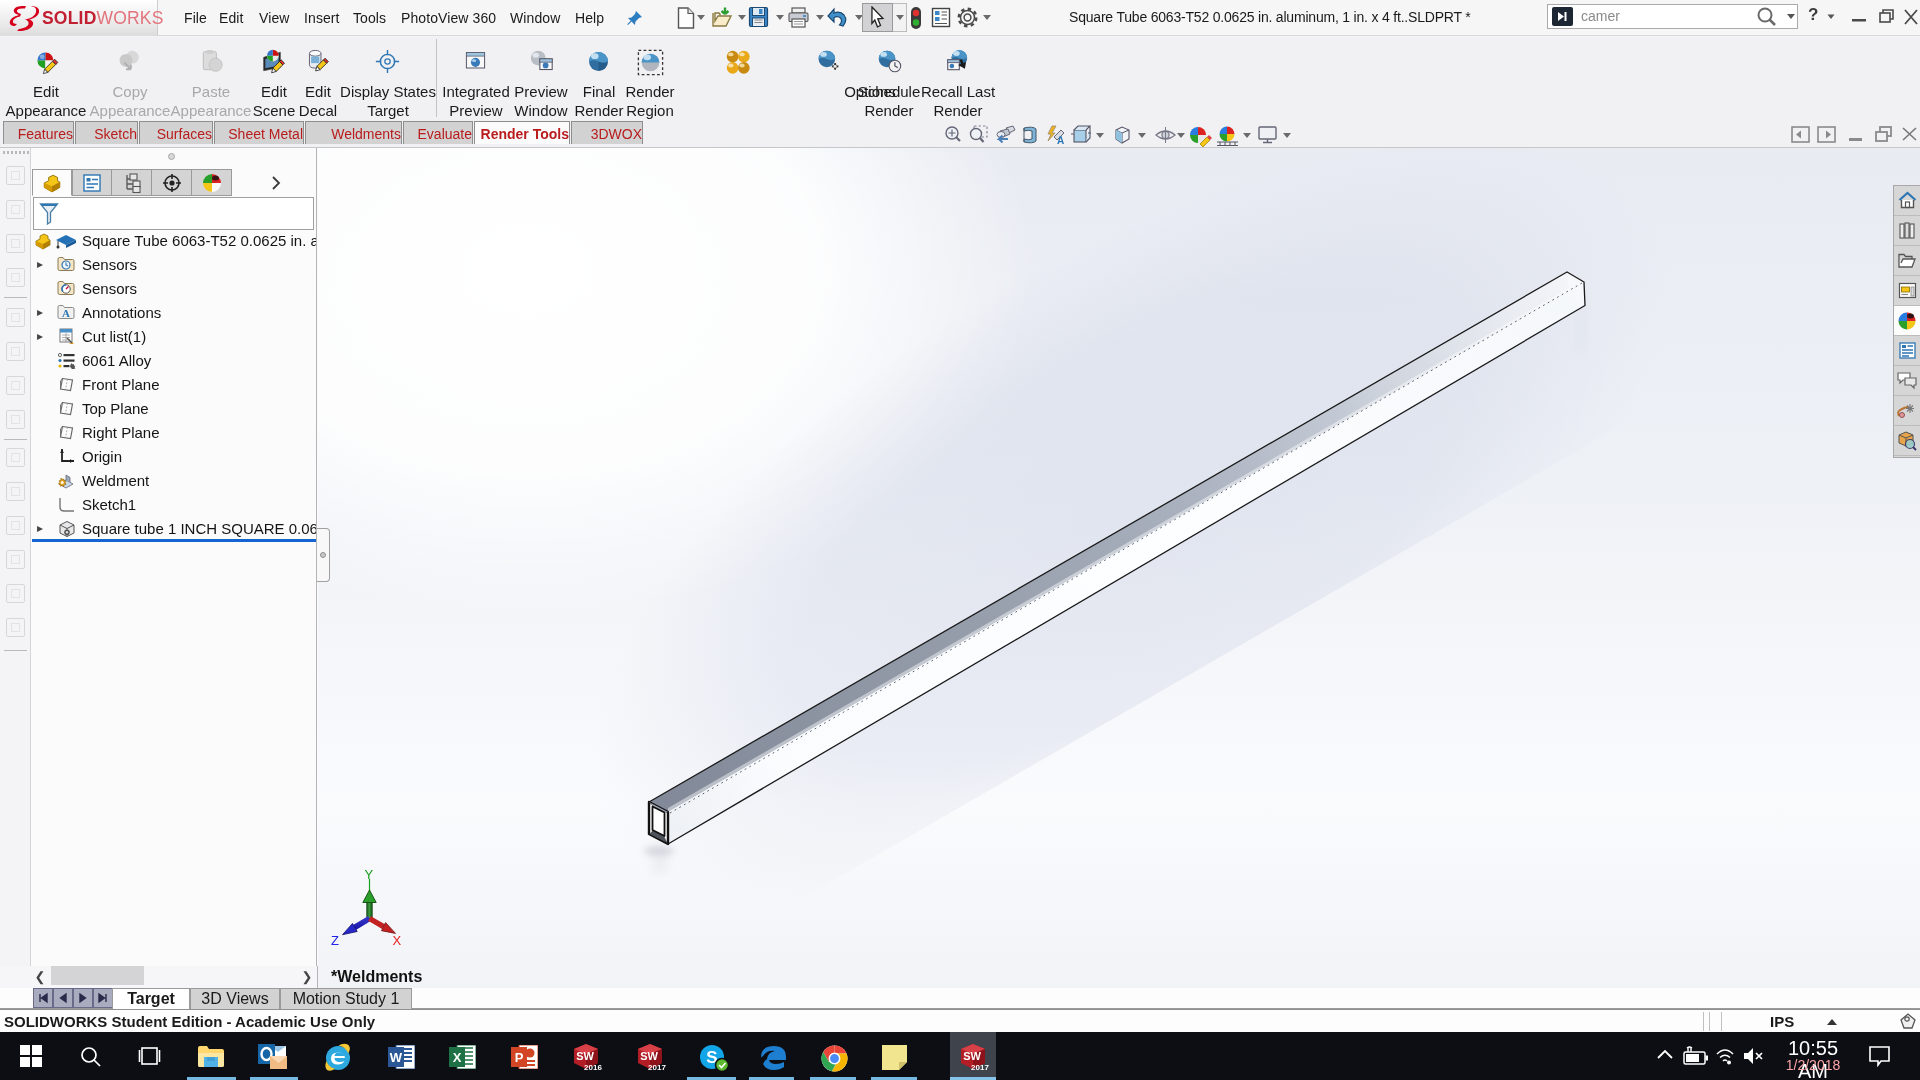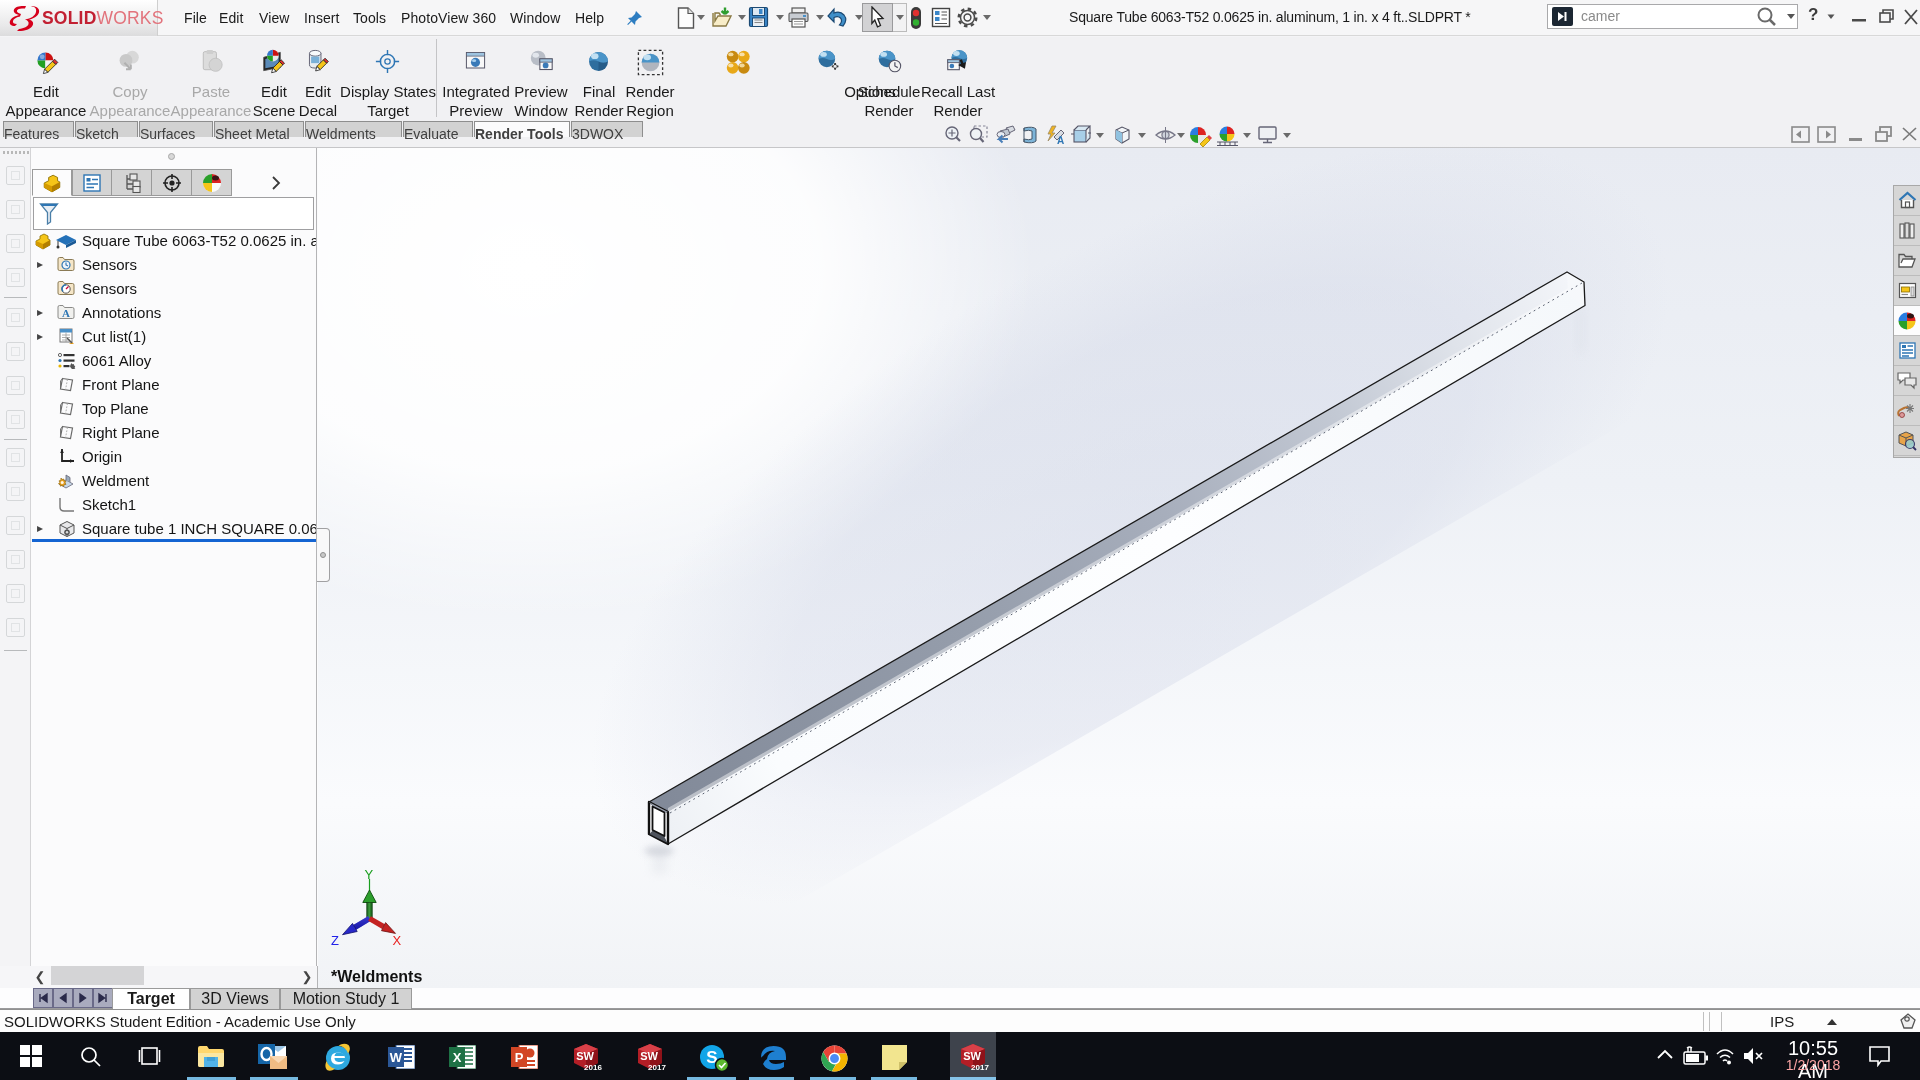--- a/index.html
+++ b/index.html
@@ -12,35 +12,35 @@
 #titlebar { position:absolute; left:0; top:0; width:1920px; height:36px; background:#f6f6f7; border-bottom:1px solid #d8d8d8; }
 #logobox { position:absolute; left:0; top:0; width:158px; height:36px; background:linear-gradient(#ffffff, #e9e9ea 70%, #dcdcdd); border-right:1px solid #cfcfcf; }
 .menuitem { position:absolute; top:0; height:36px; line-height:36px; font-size:14px; color:#1a1a1a; letter-spacing:0.1px; }
 
 #ribbon { position:absolute; left:0; top:37px; width:1920px; height:82px; background:#f1f1f3; }
 .rbtn { position:absolute; top:5px; text-align:center; color:#1a1a1a; font-size:15px; }
 .rbtn .lbl { line-height:19px; white-space:nowrap; }
 .rbtn.dis { color:#a8a8a8; }
 
 #tabrow { position:absolute; left:0; top:119px; width:1920px; height:29px; background:#f1f1f3; border-bottom:1px solid #c6c6c8; }
-.ctab { position:absolute; top:2px; height:16px; background:#d2d2d2; border:1px solid #8e8e8e; border-bottom:none; text-align:left; font-size:14px; color:#404040; line-height:25px; }
+.ctab { position:absolute; top:2px; height:23px; background:#d2d2d2; border:1px solid #8e8e8e; border-bottom:none; text-align:right; font-size:14px; color:#b91c1c; line-height:25px; }
 .ctab.active { background:#fbfbfc; font-weight:bold; }
 
 #main { position:absolute; left:0; top:148px; width:1920px; height:840px; background:#fbfbfc; }
 #viewport { position:absolute; left:318px; top:0; width:1602px; height:840px;
   background:radial-gradient(ellipse 650px 450px at 210px 120px, rgba(255,255,255,1) 0%, rgba(255,255,255,0.88) 45%, rgba(255,255,255,0) 78%),linear-gradient(180deg, #e8ebf2 0%, #eef1f6 40%, #fafbfd 78%, #f1f3f6 100%); }
 #leftstrip { position:absolute; left:0; top:0; width:31px; height:840px; background:#f4f4f6; border-right:1px solid #d4d4d6; }
 #panel { position:absolute; left:31px; top:0; width:286px; height:840px; background:#fbfbfc; border-right:1px solid #b4b4b6; }
 
 #scrollrow { position:absolute; left:0; top:966px; width:318px; height:22px; background:#f6f6f8; }
 #doctabs { position:absolute; left:0; top:988px; width:1920px; height:21px; background:#fdfdfe; border-bottom:1px solid #9a9a9c; }
 .dtab { position:absolute; top:0; height:21px; background:#d2d2d2; border:1px solid #9a9a9a; border-bottom:none; font-size:16px; color:#1a1a1a; text-align:center; line-height:20px; }
 .dtab.active { background:#ffffff; font-weight:bold; }
 
-#statusbar { position:absolute; left:0; top:1009px; width:1920px; height:23px; background:#fdfdfd; border-top:1px solid #919191; font-size:15px; color:#1a1a1a; }
+#statusbar { position:absolute; left:0; top:1009px; width:1920px; height:23px; background:#fdfdfd; border-top:1px solid #919191; font-size:15px; color:#1a1a1a;font-weight:bold; }
 
 #taskbar { position:absolute; left:0; top:1032px; width:1920px; height:48px; background:#0c0e14; }
 .underline { position:absolute; top:45px; height:3px; background:#76b9e0; }
 
 .trow { position:absolute; left:0; width:285px; height:24px; }
 .ticon { position:absolute; top:3px; }
 .texp { position:absolute; left:6px; top:4px; font-size:12px; color:#444; }
 .ttext { position:absolute; left:51px; top:3px; font-size:15px; color:#141414; white-space:nowrap; }
 .lsico { position:absolute; left:6px; width:19px; height:19px; border:1.4px solid #d2d4d6; border-radius:2px; opacity:0.9; }
 .lsico:before { content:""; position:absolute; left:4px; top:4px; right:4px; bottom:4px; border:1px solid #e0e2e4; }

